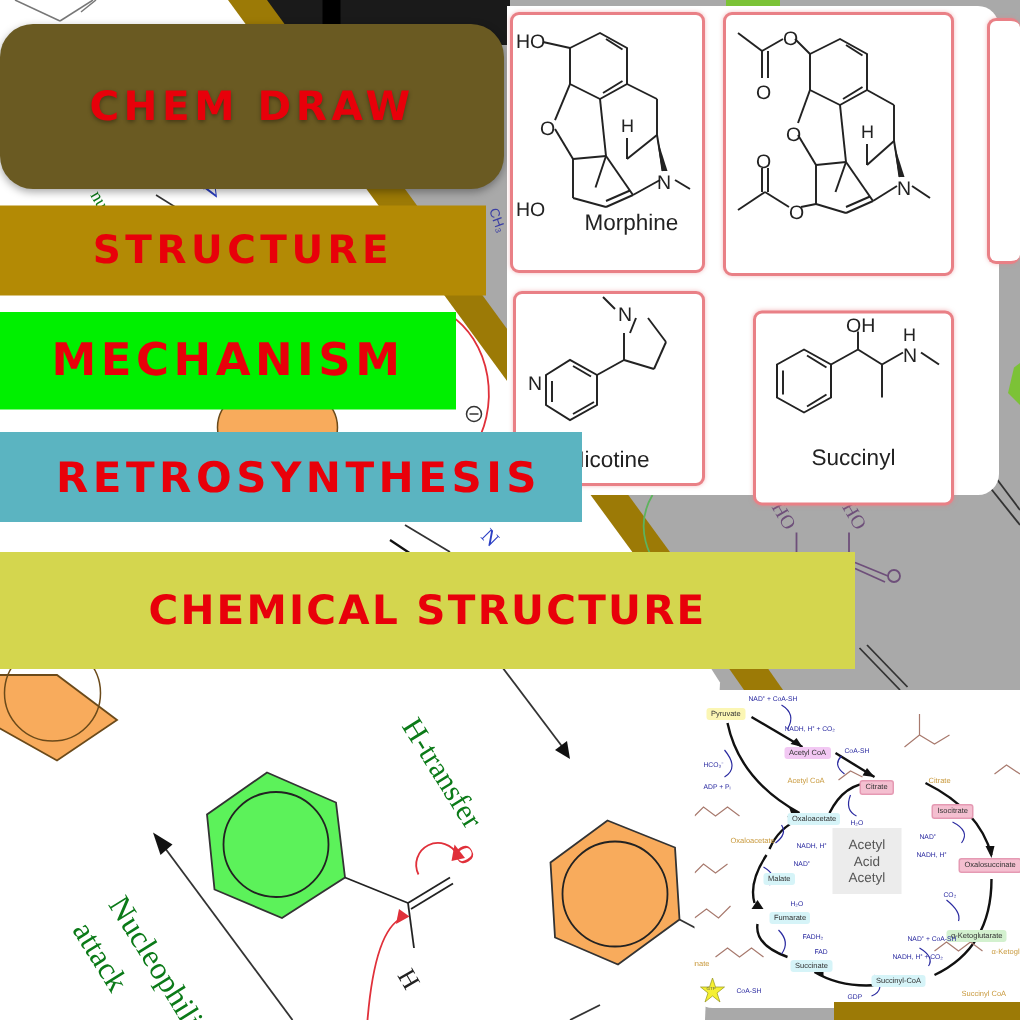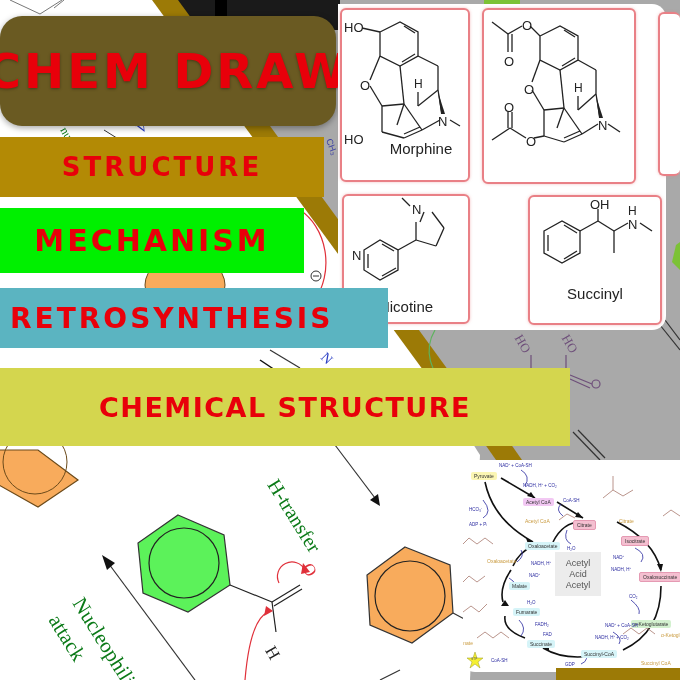--- a/index.html
+++ b/index.html
@@ -4,24 +4,24 @@
 <style>
   html, body { margin: 0; padding: 0; }
   body { width: 680px; height: 680px; position: relative; overflow: hidden; background: #ffffff; font-family: "Liberation Sans", sans-serif; }
   .abs { position: absolute; }
   .bg-layer { position: absolute; left: 0; top: 0; width: 680px; height: 680px; }
   .banner {
     position: absolute; display: flex; align-items: center; justify-content: center;
     color: #e8000a; font-family: "DejaVu Sans", sans-serif; font-weight: bold; letter-spacing: 3px;
     white-space: nowrap;
   }
-  .title-banner { left: 0; top: 16px; width: 336px; height: 110px; border-radius: 22px; background: #6a5a22; font-size: 48px; letter-spacing: 3px; box-shadow: 0 2px 6px rgba(0,0,0,0.35); text-shadow: 0 1px 3px rgba(0,0,0,0.35); }
+  .title-banner { left: 0; top: 16px; width: 336px; height: 110px; border-radius: 22px; background: #6a5a22; font-size: 27px; letter-spacing: 3px; box-shadow: 0 2px 6px rgba(0,0,0,0.35); text-shadow: 0 1px 3px rgba(0,0,0,0.35); }
   .b-reactions { left: 0; top: 137px; width: 324px; height: 60px; background: #b38a05; font-size: 26px; letter-spacing: 3px; }
   .b-mechanism { left: 0; top: 208px; width: 304px; height: 65px; background: #00f000; font-size: 30px; letter-spacing: 3px; }
-  .b-retro { left: 0; top: 288px; width: 388px; height: 60px; background: #5bb4c1; font-size: 28px; letter-spacing: 3px; justify-content: flex-start; padding-left: 10px; box-sizing: border-box; }
+  .b-retro { left: 0; top: 288px; width: 388px; height: 60px; background: #5bb4c1; font-size: 28px; letter-spacing: 3px; justify-content: center; padding-left: 10px; box-sizing: border-box; }
   .b-struct { left: 0; top: 368px; width: 570px; height: 78px; background: #d4d64e; font-size: 27px; letter-spacing: 1.5px; }
   .mol-panel { position: absolute; left: 338px; top: 4px; width: 328px; height: 326px; background: #ffffff; border-radius: 0 14px 14px 14px; }
   .mol-card { position: absolute; border: 2px solid #e98086; border-radius: 6px; background: #fff; box-shadow: 0 0 3px rgba(233,128,134,0.5); }
   .mol-label { position: absolute; left: 0; right: 0; text-align: center; font-family: "Liberation Sans", sans-serif; font-size: 15px; color: #222; }
   .tca-panel { position: absolute; left: 463px; top: 460px; width: 217px; height: 212px; background: #ffffff; border-radius: 12px 0 0 12px; overflow: hidden; }
   .tca-node { position: absolute; font-size: 5px; padding: 1px 3px; border-radius: 2px; color: #333; font-family: "Liberation Sans", sans-serif; white-space: nowrap; }
   .n-yellow { background: #fbf6b4; }
   .n-pink { background: #f4bfd0; border: 1px solid #e59ab3; }
   .n-cyan { background: #d6f4f8; }
   .n-green { background: #d3f1cf; }
@@ -230,21 +230,21 @@
         <line x1="100" y1="32" x2="88" y2="16"></line>
         <line x1="80" y1="16" x2="76" y2="26"></line>
         <line x1="66" y1="10" x2="58" y2="2"></line>
       </g>
       <text x="8" y="64" font-family="Liberation Sans, sans-serif" font-size="13" fill="#222">N</text>
       <text x="68" y="18" font-family="Liberation Sans, sans-serif" font-size="13" fill="#222">N</text>
     </svg>
     <div class="mol-label" style="top:102px;">Nicotine</div>
   </div>
 
-  <div class="mol-card" style="left:164px; top:191px; width:130px; height:126px;margin-left:26px;">
+  <div class="mol-card" style="left:164px; top:203px; width:130px; height:126px;">
     <svg width="130" height="90" viewBox="0 0 130 90">
       <g stroke="#222" stroke-width="1.3" fill="none">
         <polygon points="14,34 32,24 50,34 50,56 32,66 14,56"></polygon>
         <line x1="18" y1="38" x2="18" y2="54"></line>
           <line x1="34" y1="62" x2="47" y2="54"></line>
           <line x1="34" y1="28" x2="47" y2="36"></line>
         <line x1="50" y1="34" x2="68" y2="24"></line>
         <line x1="68" y1="24" x2="68" y2="12"></line>
         <line x1="68" y1="24" x2="84" y2="34"></line>
         <line x1="84" y1="34" x2="84" y2="56"></line>

